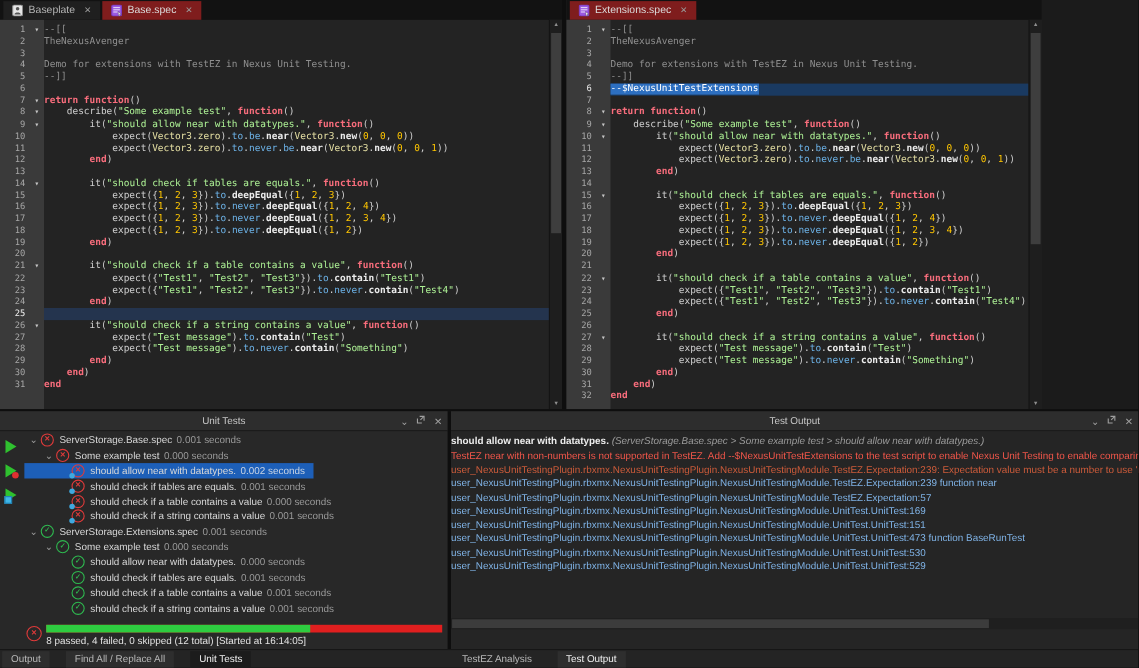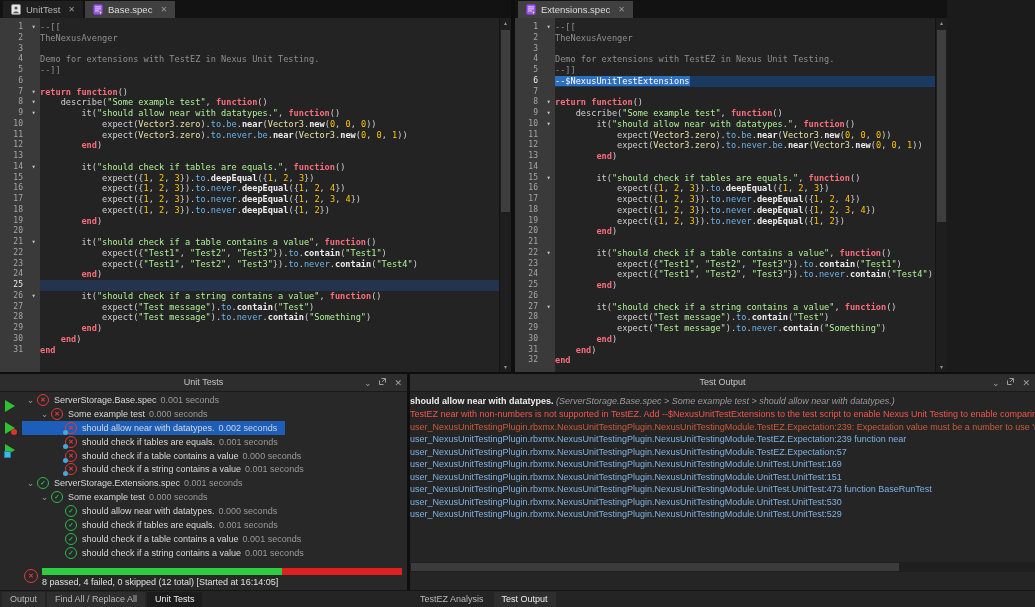--- a/index.html
+++ b/index.html
@@ -6,21 +6,21 @@
   .app{position:relative;width:1035px;height:607px;background:#1b1b1b;overflow:hidden;
        font-family:"Liberation Sans",sans-serif;-webkit-font-smoothing:antialiased}
   .split{position:absolute;background:#0e0e0e}
 
   
   .pane{position:absolute;top:0;height:372px;background:#232323}
   .tabbar{position:absolute;top:0;left:0;right:0;height:18px;background:#121212;
           display:flex;align-items:stretch;gap:2px;padding-left:3px}
   .tab{display:flex;align-items:center;gap:5px;padding:0 8px;margin-top:1px;
        background:#1f1f1f;color:#b5b5b5;font-size:9.5px}
-  .tab.active{background:#404040;color:#dcdcdc}
+  .tab.active{background:#7f1d1d;color:#dcdcdc}
   .tclose{color:#9a9a9a;font-size:8px;margin-left:3px}
   .gutterbg{position:absolute;left:0;top:18px;bottom:0;width:40px;background:#3a3a3a}
   .lines{position:absolute;left:0;top:18px;right:11px;bottom:0;padding-top:4px;
          font-family:"DejaVu Sans Mono",monospace;font-size:8.6px;overflow:hidden}
   .cl{display:flex;height:10.76px;line-height:10.76px;white-space:pre}
   .ln{width:23px;flex:none;text-align:right;padding-right:4px;color:#a6a6a6;font-size:8px}
   .ln.cur{color:#ededed}
   .fold{width:13px;flex:none;color:#c6c6c6;font-size:7px;text-align:center}
   .code{flex:1;color:#cfcfcf}
   .tk-c{color:#8f8f8f}
@@ -77,42 +77,42 @@
   .toctx{color:#9a9a9a;font-style:italic;font-weight:normal}
   .oline{line-height:12.55px}
   .oline.error{color:#f0564a}
   .oline.warning{color:#cc5b3a}
   .oline.trace{color:#7fb2e5}
   .hscroll{position:absolute;left:0;right:0;bottom:18px;height:10px;background:#1f1f1f}
   .hthumb{position:absolute;left:1px;top:1px;height:8px;width:78%;background:#3c3c3c}
 
   
   .bottombar{position:absolute;left:0;top:590px;width:1035px;height:17px;background:#242424;border-top:1px solid #161616}
-  .btabs{position:absolute;top:1px;height:16px;display:flex;gap:2px}
+  .btabs{position:absolute;top:1px;height:16px;display:flex;gap:15px}
   #btabs-left{left:2px}
   #btabs-right{left:412px}
   .btab{padding:0 8px;background:#2e2e2e;color:#b8b8b8;font-size:9px;line-height:15px}
   #btabs-left .btab.active{background:#1c1c1c;color:#efefef}
   #btabs-right .btab{background:transparent}
   #btabs-right .btab.active{background:#2e2e2e;color:#efefef}
 </style>
 </head>
 <body>
 
 <div class="app">
 
   <section class="pane" style="left:0;width:511px">
     <div class="tabbar">
         <div class="tab">
           <svg width="10" height="11" viewBox="0 0 10 11">
             <rect x="0.5" y="0.5" width="9" height="10" rx="1.5" fill="#e6e6e6" stroke="#8c8c8c"></rect>
             <circle cx="5" cy="4" r="1.6" fill="#555"></circle>
             <path d="M2.2 9.2 C2.2 6.8 7.8 6.8 7.8 9.2 Z" fill="#555"></path>
           </svg>
-          <span>UnitTest</span>
+          <span>Baseplate</span>
           <span class="tclose">✕</span>
         </div>
         <div class="tab active">
           <svg width="10" height="11" viewBox="0 0 10 11">
             <rect x="0.5" y="0.5" width="9" height="10" rx="1.5" fill="#9b59e0" stroke="#7a3cc0"></rect>
             <rect x="2" y="2.4" width="6" height="1" fill="#e4d4f8"></rect>
             <rect x="2" y="4.4" width="6" height="1" fill="#e4d4f8"></rect>
             <rect x="2" y="6.4" width="4" height="1" fill="#e4d4f8"></rect>
             <path d="M6.4 6.6 L9.2 9 L7.6 9.1 L8.1 10.6 L7.2 10.6 L6.7 9.2 Z" fill="#fff" stroke="#333" stroke-width="0.3"></path>
           </svg>

